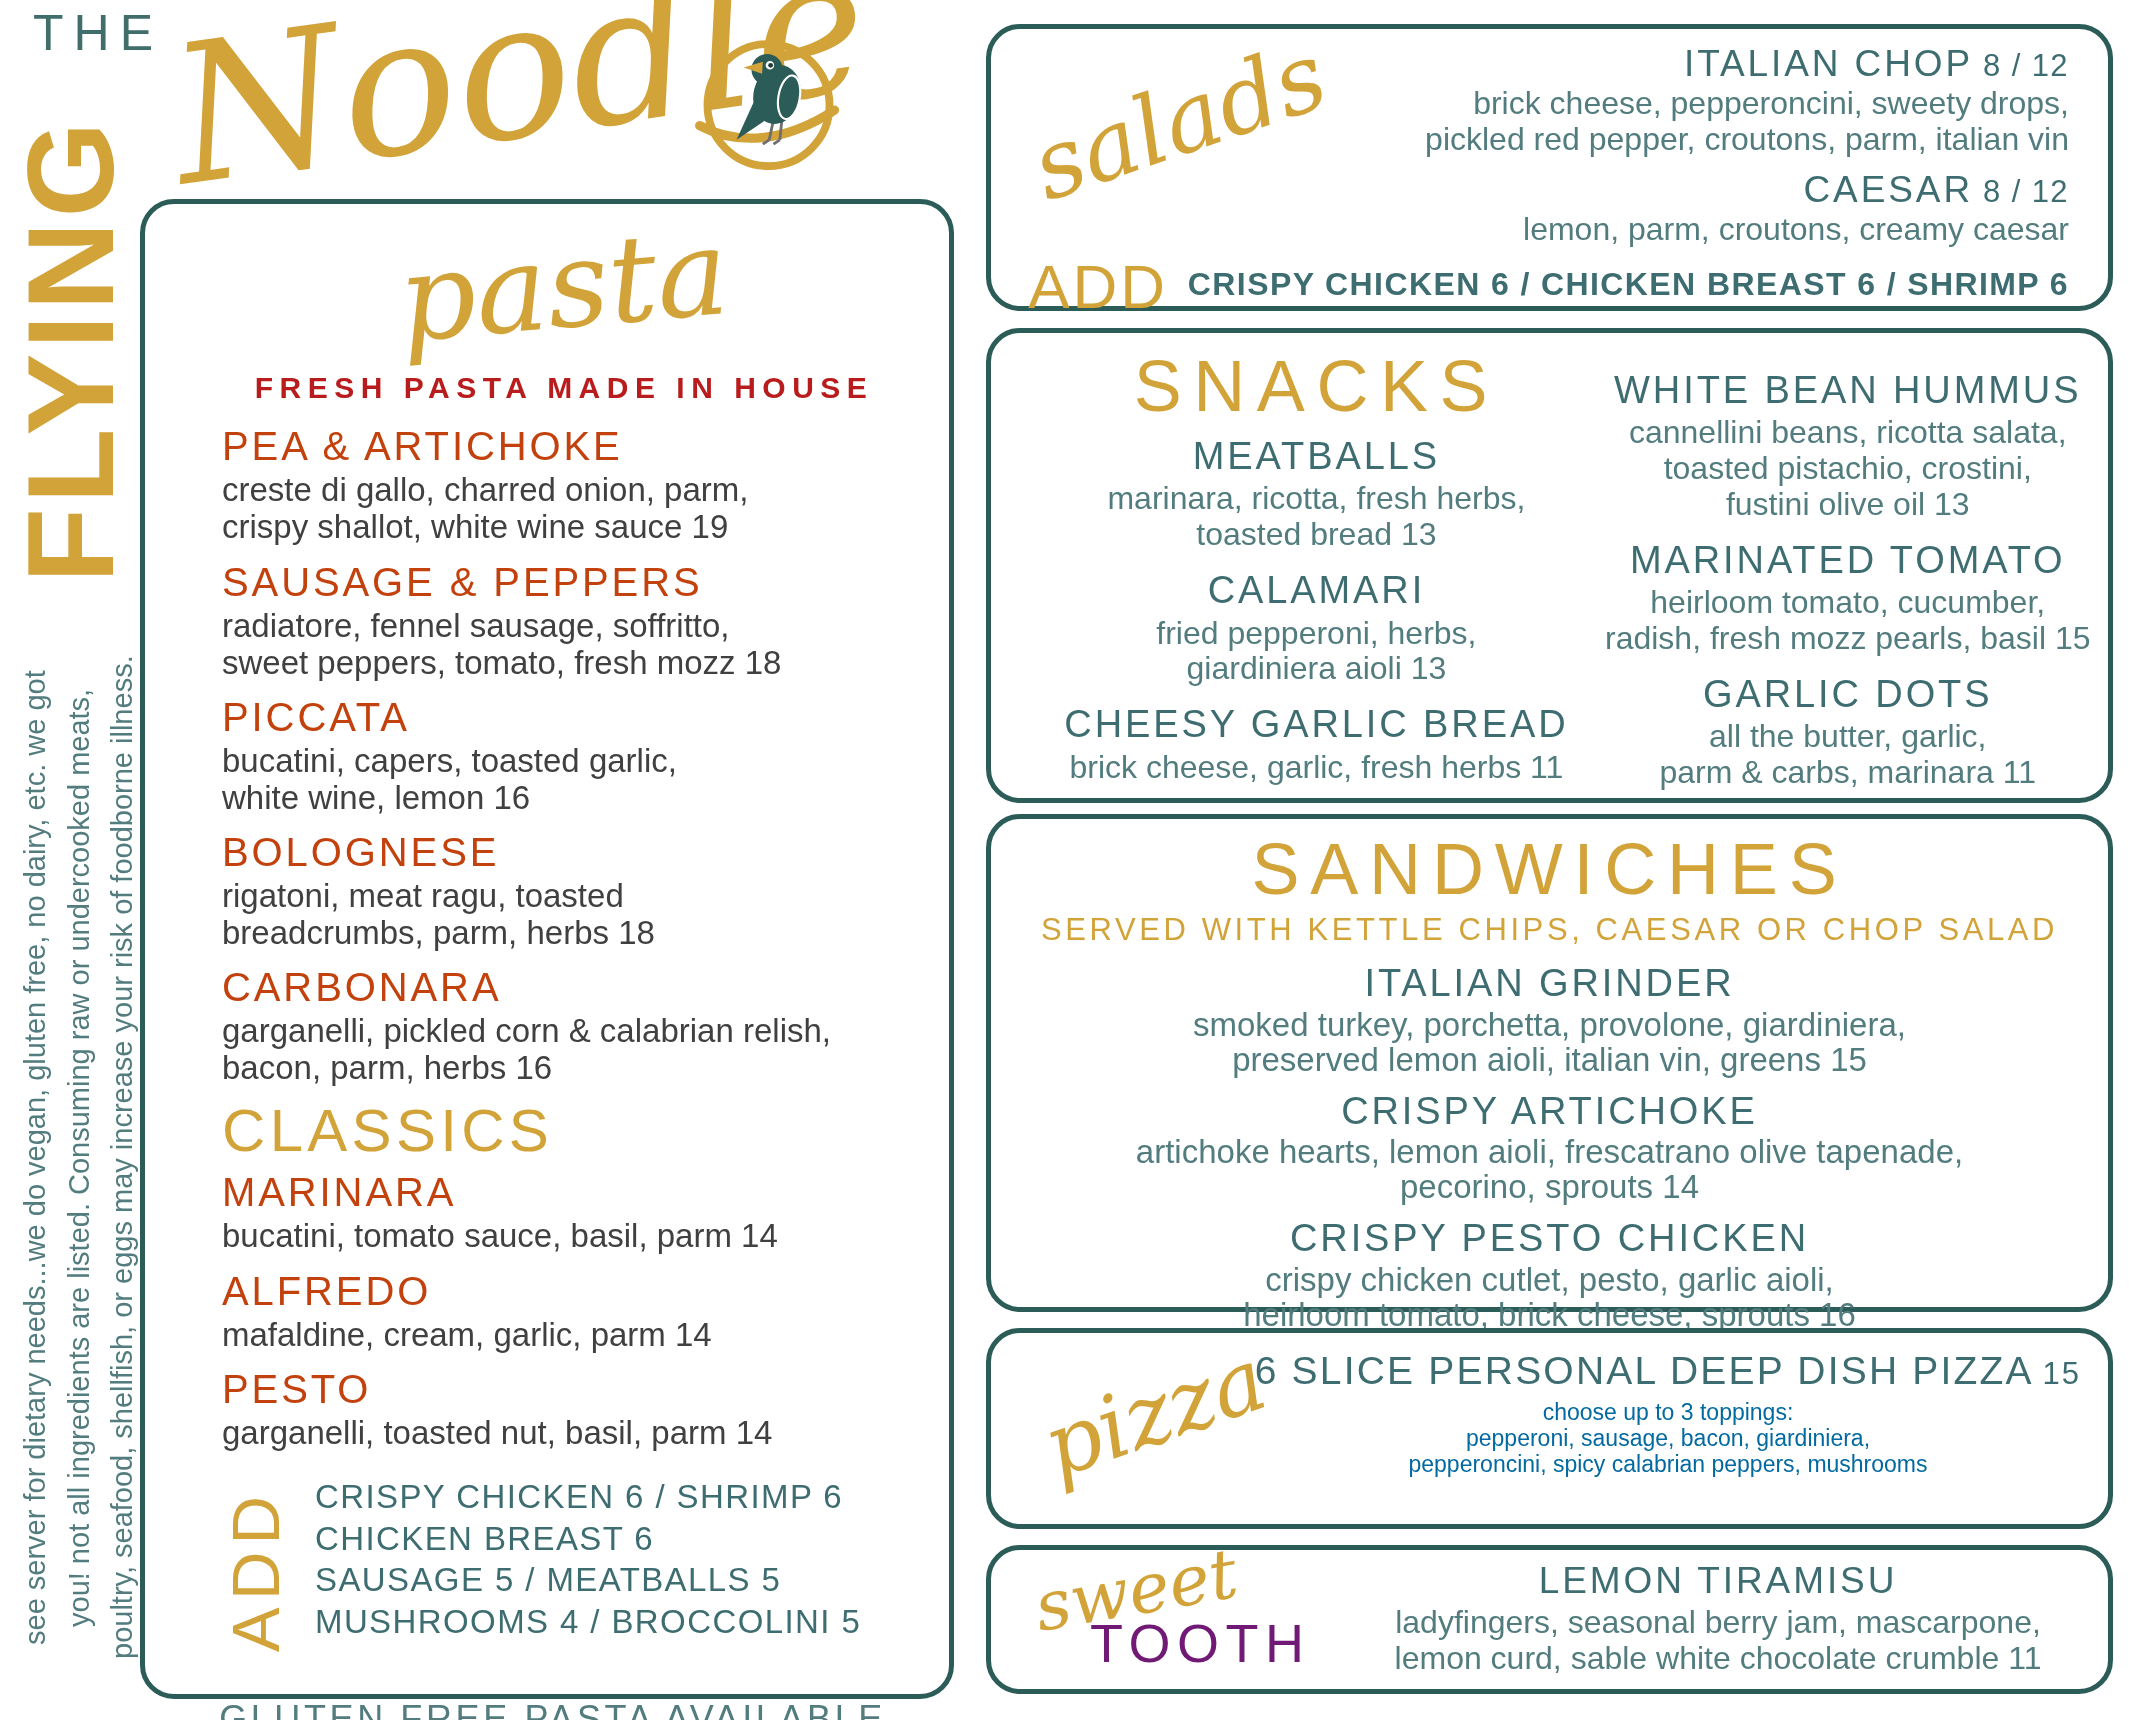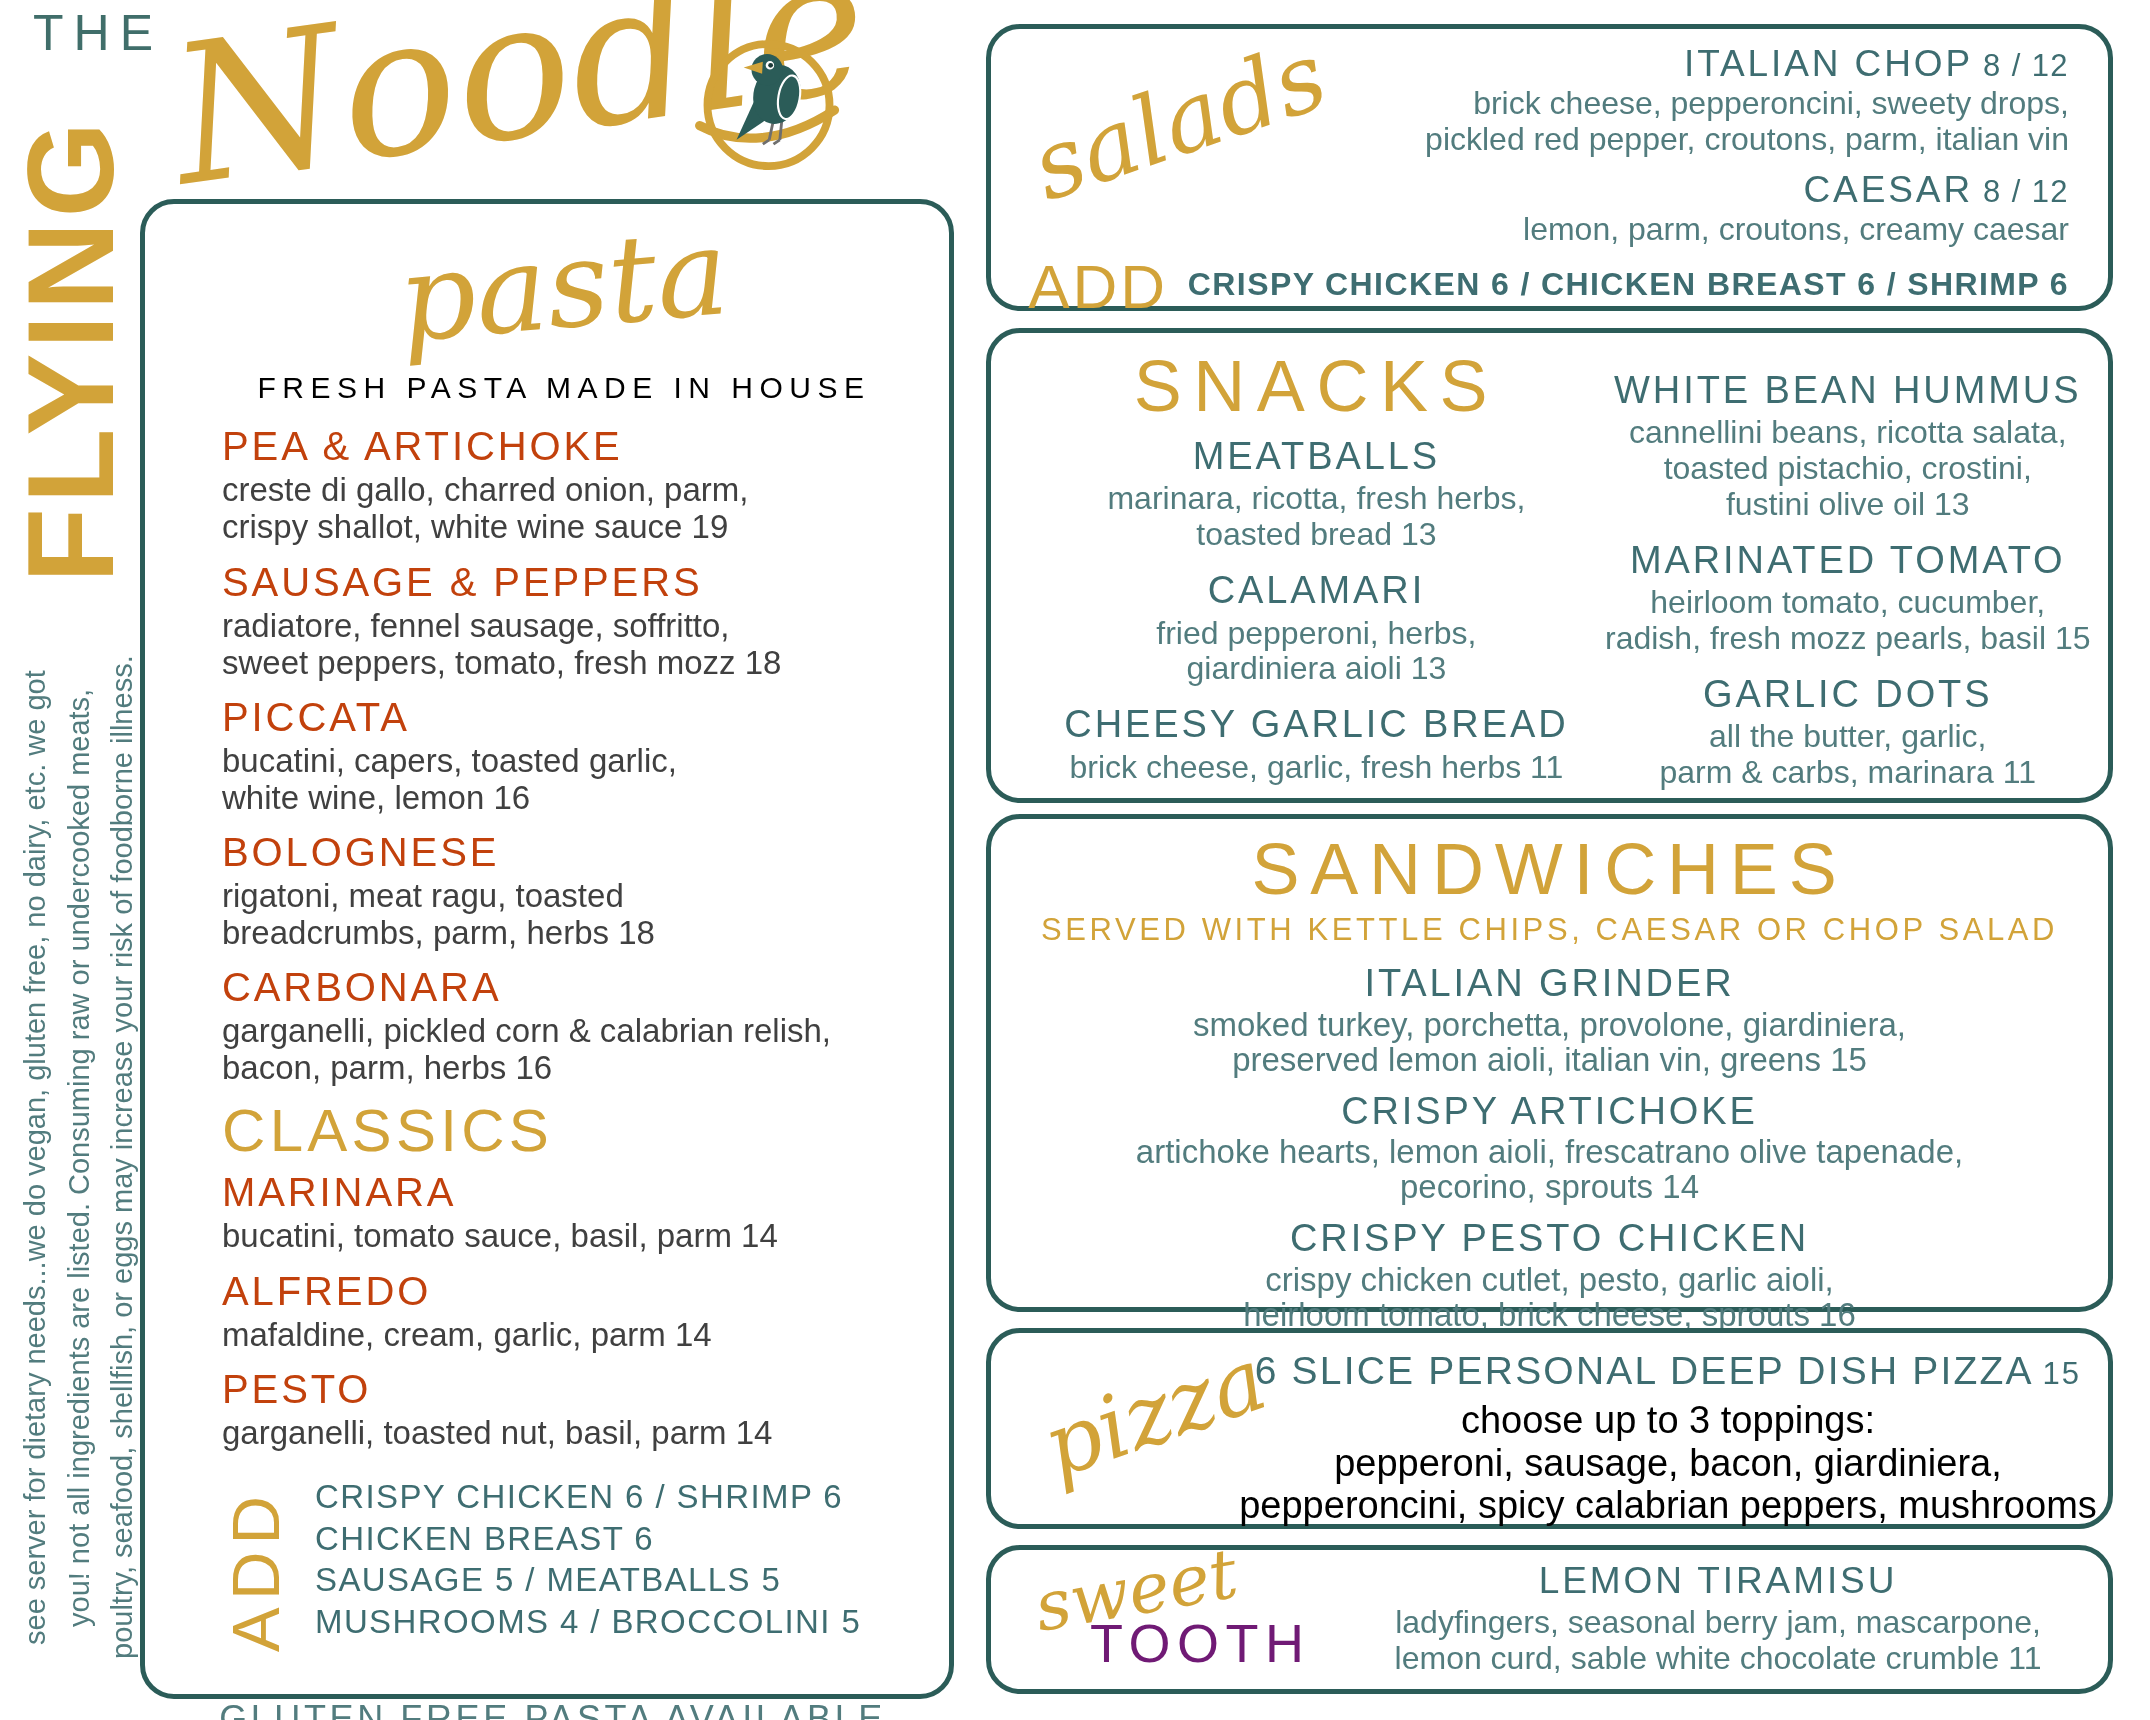--- a/index.html
+++ b/index.html
@@ -38,21 +38,21 @@
     box-sizing:border-box;
   }
   .box-pasta{left:140px;top:199px;width:814px;height:1500px;padding:10px 43px 0 77px;}
   .box-salads{left:986px;top:24px;width:1127px;height:287px;padding:14.3px 39px 0 0;text-align:right;}
   .box-snacks{left:986px;top:328px;width:1127px;height:475px;display:grid;grid-template-columns:53% 47%;padding-left:40px;}
   .box-sandwiches{left:986px;top:814px;width:1127px;height:498px;text-align:center;padding:14.3px 29px 0 29px;}
   .box-pizza{left:986px;top:1328px;width:1127px;height:201px;}
   .box-sweet{left:986px;top:1545px;width:1127px;height:149px;}
   
   .pasta-title{font-size:120px;text-align:center;transform:rotate(-5deg);height:156px;line-height:143px;}
-  .pasta-sub{text-align:center;font-size:30px;letter-spacing:6.5px;color:#000000;margin-top:1.4px;}
+  .pasta-sub{text-align:center;font-size:30px;letter-spacing:6.5px;color:#b91c1c;margin-top:1.4px;font-weight:bold;}
   .mi{margin-bottom:14.3px;}
   .mi-name{font-size:40px;letter-spacing:2.9px;color:#c2410c;line-height:1.05;margin-bottom:5px;white-space:nowrap;}
   .mi-line{font-size:33px;color:#404040;line-height:1.12;}
   .pasta-items{margin-top:20px;}
   .classics-h{font-size:60px;letter-spacing:4.3px;color:#D2A339;margin:4.3px 0 10px 0;line-height:1;}
   .add-block{display:flex;align-items:center;gap:26px;margin-top:13px;}
   .add-vert{
     writing-mode:vertical-rl;transform:rotate(180deg);
     font-size:67px;color:#D2A339;letter-spacing:7.2px;line-height:1;height:186px;
   }
@@ -80,21 +80,21 @@
   .sand-sub{font-size:31px;letter-spacing:3.6px;color:#D2A339;margin-top:6.5px;}
   .sand-items{margin-top:14.3px;}
   .sw{margin-bottom:12.2px;}
   .sw-name{font-size:38px;letter-spacing:2.9px;color:#3E6D71;line-height:1.12;margin-bottom:2.9px;}
   .sw-line{font-size:33px;color:#527C7E;line-height:1.06;}
   
   .pizza-script{position:absolute;left:50px;top:29px;font-size:87px;transform:rotate(-19deg);}
   .pizza-content{margin-left:237px;text-align:center;padding-top:17px;}
   .pz-title{font-size:39px;letter-spacing:2.2px;color:#3E6D71;line-height:1.1;}
   .pz-price{font-size:31px;margin-left:8.6px;}
-  .pz-line{font-size:38px;color:#000000;line-height:1.13;}
+  .pz-line{font-size:23px;color:#0369a1;line-height:1.13;}
   .pz-lines{margin-top:5.7px;}
   
   .sweet-script{position:absolute;left:43px;top:0px;font-size:69px;transform:rotate(-10deg);}
   .sweet-block{position:absolute;left:99px;top:66px;font-size:54px;letter-spacing:6.5px;color:#701a75;line-height:1;}
   .sweet-content{margin-left:337px;text-align:center;padding-top:10px;}
   .st-name{font-size:37px;letter-spacing:2.9px;color:#3E6D71;line-height:1.15;margin-bottom:2.9px;}
   .st-line{font-size:32px;color:#527C7E;line-height:1.1;}
 </style>
 </head>
 <body>

